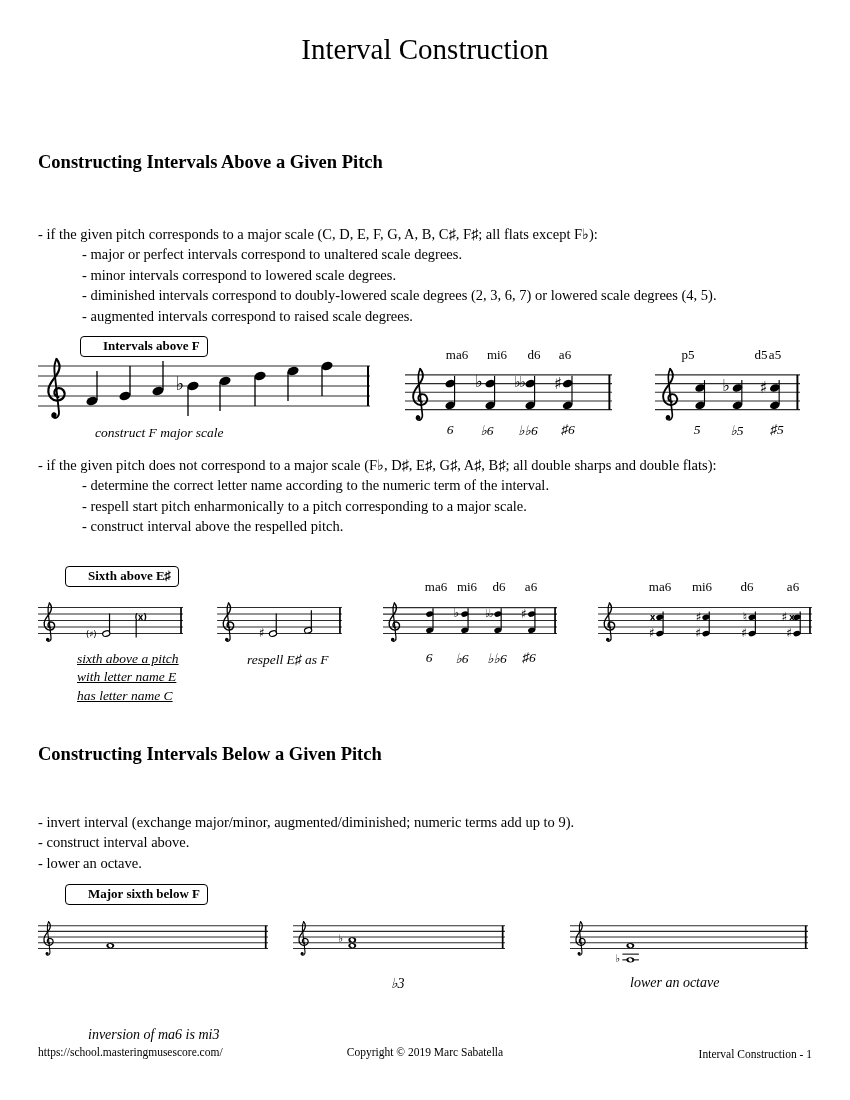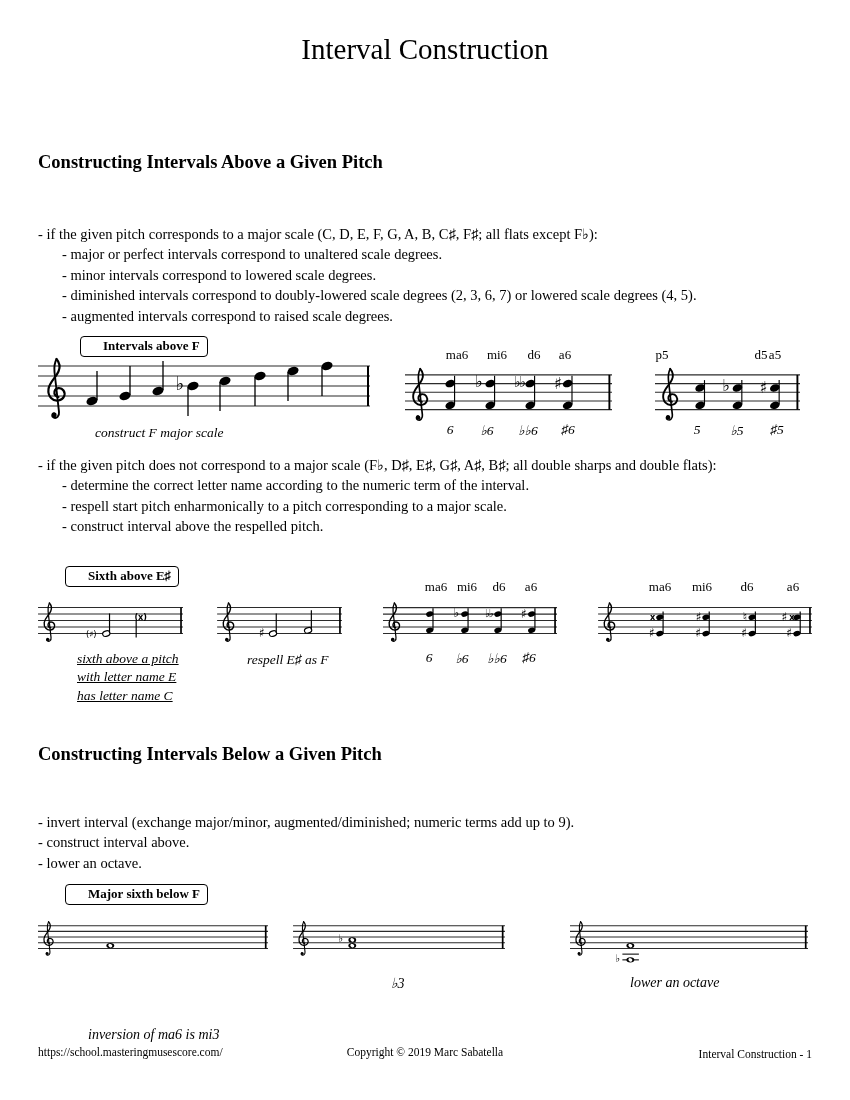--- a/index.html
+++ b/index.html
@@ -2,21 +2,21 @@
 <html><head>
 <meta charset="utf-8">
 <style>
   html,body{margin:0;padding:0;background:#e8e8e8;}
   .page{position:relative;width:850px;height:1100px;background:#ffffff;margin:0 auto;overflow:hidden;
         font-family:"Liberation Serif",serif;color:#000;}
   .title{position:absolute;top:33px;left:0;width:100%;text-align:center;
          font:400 29px "Liberation Serif",serif;}
   .h2{position:absolute;left:38px;font:bold 18.5px "Liberation Serif",serif;white-space:nowrap;}
   .para{position:absolute;left:38px;font:14.5px/20.4px "Liberation Serif",serif;white-space:nowrap;}
-  .para .ind{margin-left:24px;}
+  .para .ind{margin-left:44px;}
   .boxlbl{position:absolute;border:1.4px solid #000;border-radius:4px;padding:1px 7px 2px 22px;
           font:bold 13px "Liberation Serif",serif;background:#fff;white-space:nowrap;}
   .lblA{position:absolute;font:13px "Liberation Serif",serif;transform:translateX(-50%);white-space:nowrap;}
   .lblB{position:absolute;font:italic 13.5px "Liberation Serif",serif;transform:translateX(-50%);white-space:nowrap;}
   .cap{position:absolute;font:italic 13.5px "Liberation Serif",serif;white-space:nowrap;}
   .cap3{position:absolute;font:italic 14px "Liberation Serif",serif;white-space:nowrap;}
   .capblock{position:absolute;font:italic 13.5px/18.3px "Liberation Serif",serif;white-space:nowrap;text-decoration:underline;}
   .footer{position:absolute;font:11.5px "Liberation Serif",serif;white-space:nowrap;}
   svg{position:absolute;overflow:visible;}
   .sl{stroke:#2b2b2b;}
@@ -147,21 +147,21 @@
       <text class="ac" x="82" y="43">♭</text>
       <ellipse class="nh" cx="95" cy="59" rx="5.7" ry="4.1" transform="rotate(-20 95 59)"></ellipse>
         <ellipse class="nh" cx="95" cy="39" rx="5.7" ry="4.1" transform="rotate(-20 95 39)"></ellipse>
         <line class="stem" stroke-width="1.3" x1="100" y1="58" x2="100" y2="30"></line>
       <text class="ac" x="125" y="45">♯</text>
       <ellipse class="nh" cx="138" cy="59" rx="5.7" ry="4.1" transform="rotate(-20 138 59)"></ellipse>
         <ellipse class="nh" cx="138" cy="39" rx="5.7" ry="4.1" transform="rotate(-20 138 39)"></ellipse>
         <line class="stem" stroke-width="1.3" x1="143" y1="58" x2="143" y2="30"></line>
     </g>
   </svg>
-  <span class="lblA" style="left:662px;top:347px">p5</span>
+  <span class="lblA" style="left:688px;top:347px">p5</span>
   <span class="lblA" style="left:761px;top:347px">d5</span>
   <span class="lblA" style="left:775px;top:347px">a5</span>
   <span class="lblB" style="left:697px;top:422px">5</span>
   <span class="lblB" style="left:737px;top:422px">♭5</span>
   <span class="lblB" style="left:777px;top:422px">♯5</span>
 
   <div class="para" style="top:455px">
     <div>- if the given pitch does not correspond to a major scale (F♭, D♯, E♯, G♯, A♯, B♯; all double sharps and double flats):</div>
     <div class="ind">- determine the correct letter name according to the numeric term of the interval.</div>
     <div class="ind">- respell start pitch enharmonically to a pitch corresponding to a major scale.</div>

